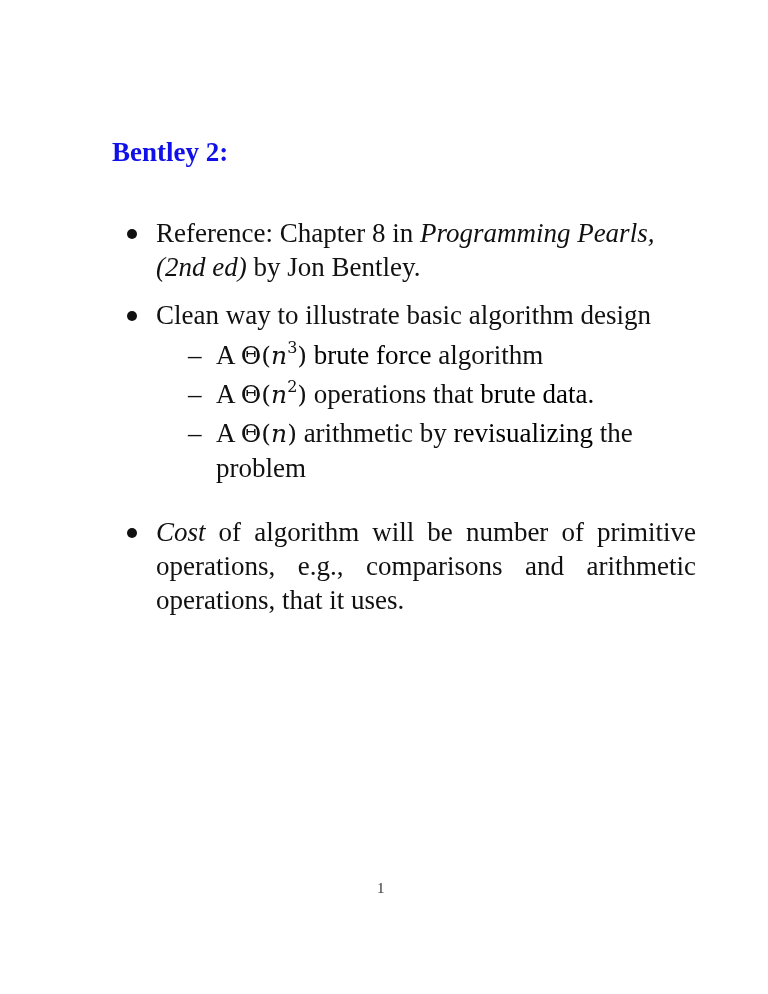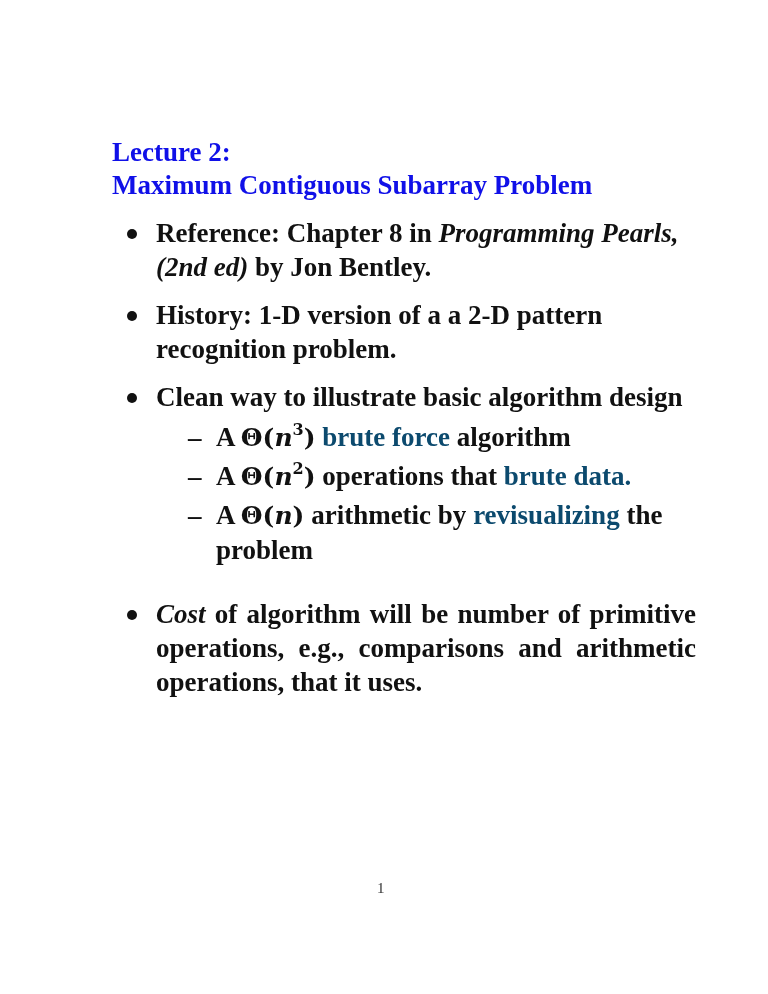--- a/index.html
+++ b/index.html
@@ -39,21 +39,20 @@
       font-size: 27px;
       line-height: 34px;
       margin: 0;
       padding: 0;
       list-style: none;
     }
     .bullet {
       position: relative;
       padding-left: 30px;
       margin-bottom: 14px;
-      font-weight: bold;
     }
     .bullet-dot {
       position: absolute;
       left: 1px;
       top: 13px;
       width: 10px;
       height: 10px;
       border-radius: 50%;
       background: #111111;
     }
@@ -63,55 +62,50 @@
       margin: 6px 0 0 0;
       padding: 0;
     }
     .sub-item {
       position: relative;
       padding-left: 60px;
       text-indent: -28px;
       margin-bottom: 4px;
     }
     .dash { display: inline-block; width: 28px; text-indent: 0; }
-    .red { color: #0c4a6e; }
+    .red { color: #000000; }
     .math { font-family: "DejaVu Serif", "Liberation Serif", serif; font-size: 25px; }
     .math i { font-style: italic; }
     sup { font-size: 16px; line-height: 0; position: relative; top: -2px; }
     em { font-style: italic; }
 
     .page-number {
       position: absolute;
       left: 377px;
       top: 880px;
       font-size: 15px;
       color: #333333;
     }
   </style>
 </head>
 <body>
 
 <div class="slide">
 
   <div class="title">
-    <div>Lecture 2:</div>
-    <div>Maximum Contiguous Subarray Problem</div>
+    <div>Bentley 2:</div>
   </div>
 
   <ul class="bullets">
 
     <li class="bullet">
       <span class="bullet-dot"></span>
       <span>Reference: Chapter 8 in </span><em>Programming Pearls, (2nd ed)</em><span> by Jon Bentley.</span>
     </li>
 
-    <li class="bullet">
-      <span class="bullet-dot"></span>
-      <span>History: 1-D version of a a 2-D pattern recognition problem.</span>
-    </li>
 
     <li class="bullet">
       <span class="bullet-dot"></span>
       <span>Clean way to illustrate basic algorithm design</span>
       <ul class="sub">
         <li class="sub-item">
           <span class="dash">–</span><span>A </span><span class="math"><span>Θ(</span><i>n</i><sup>3</sup><span>)</span></span> <span class="red">brute force</span><span> algorithm</span>
         </li>
         <li class="sub-item">
           <span class="dash">–</span><span>A </span><span class="math"><span>Θ(</span><i>n</i><sup>2</sup><span>)</span></span><span> operations that </span><span class="red">brute data.</span>

